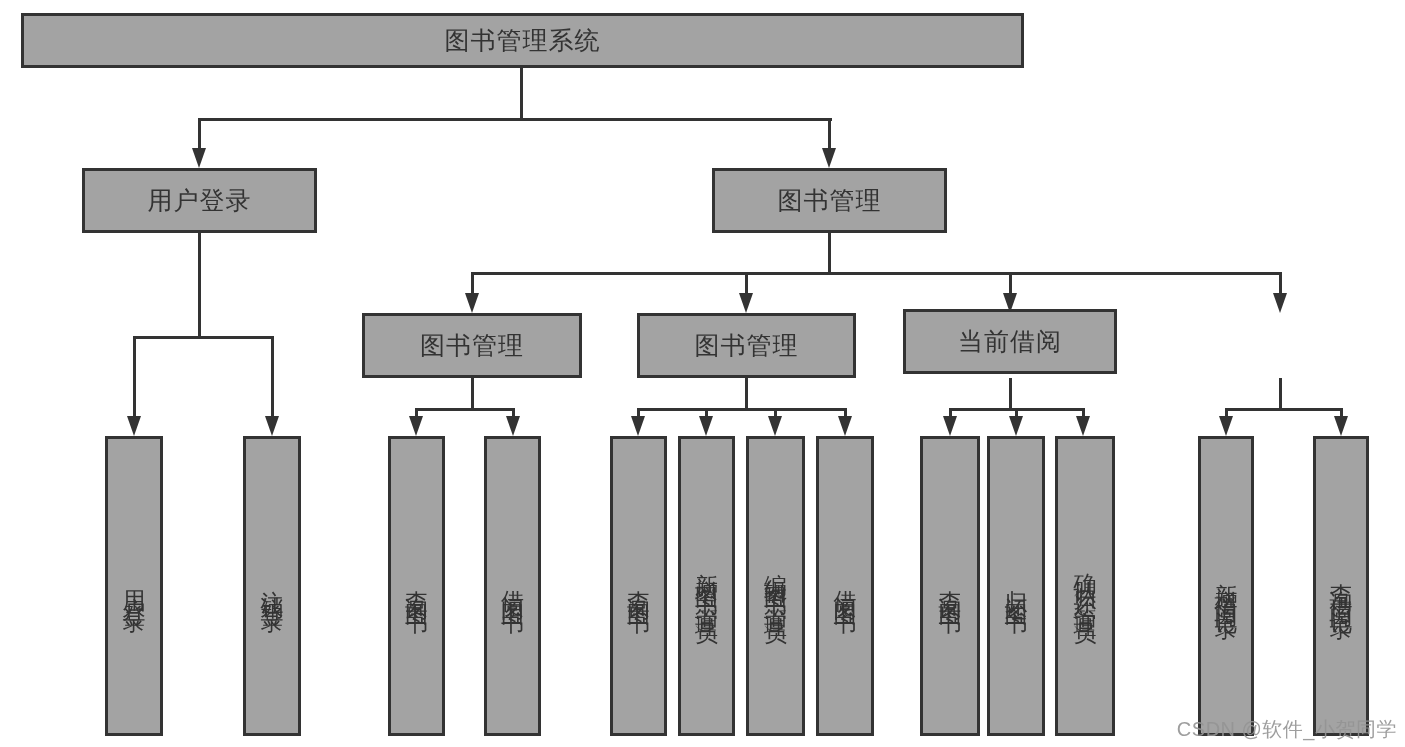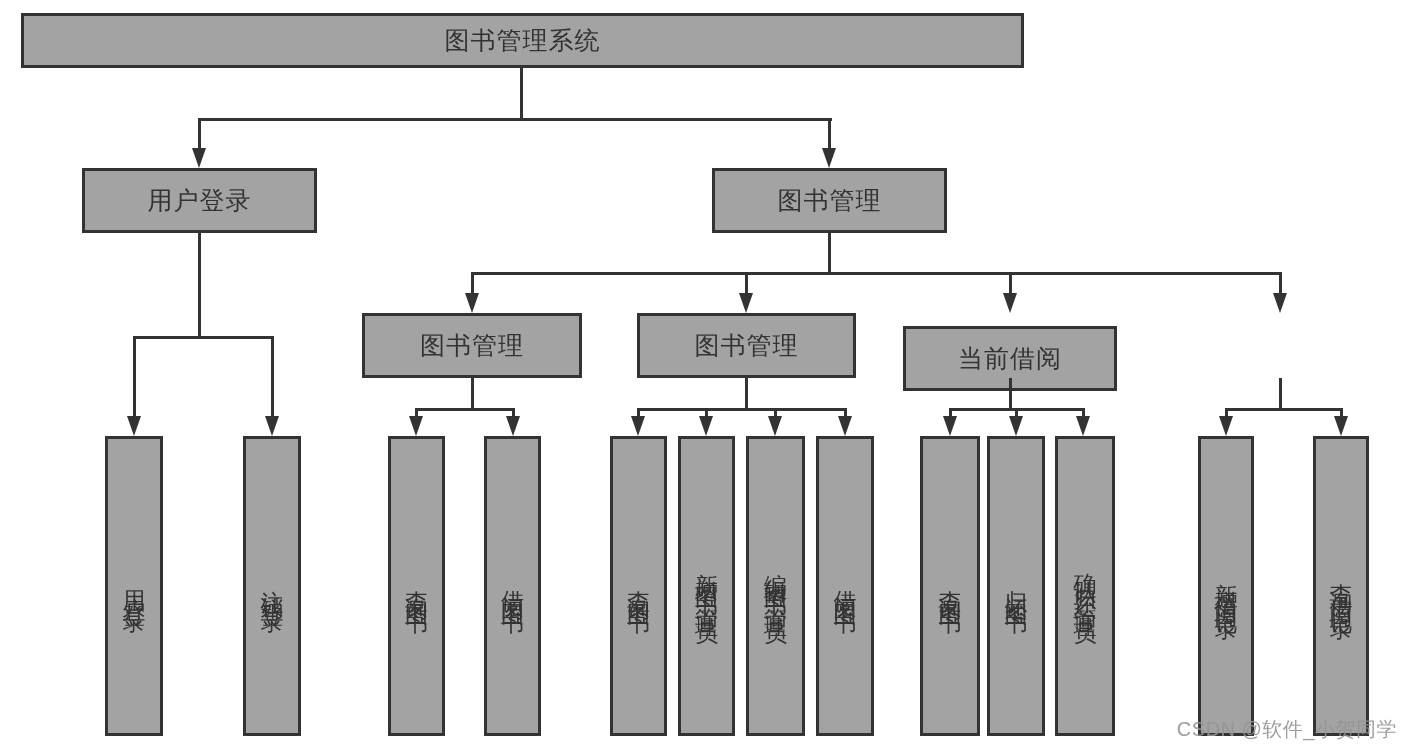--- a/index.html
+++ b/index.html
@@ -95,21 +95,21 @@
     <div class="seg" style="left:1279px; top:272px; width:3px; height:25px;"></div>
     <div class="arr" style="left:1273px; top:293px;"></div>
   </div>
 
   <div class="box box-h" style="left:362px; top:313px; width:220px; height:65px;">
     <span>图书管理</span>
   </div>
   <div class="box box-h" style="left:637px; top:313px; width:219px; height:65px;">
     <span>图书管理</span>
   </div>
-  <div class="box box-h" style="left:903px; top:326px; width:214px; height:65px;">
+  <div class="box box-h" style="left:903px; top:309px; width:214px; height:65px;">
     <span>当前借阅</span>
   </div>
 
   <div>
     <div class="seg" style="left:471px; top:378px; width:3px; height:30px;"></div>
     <div class="seg" style="left:415px; top:408px; width:100px; height:3px;"></div>
     <div class="seg" style="left:415px; top:408px; width:3px; height:12px;"></div>
     <div class="arr" style="left:409px; top:416px;"></div>
     <div class="seg" style="left:512px; top:408px; width:3px; height:12px;"></div>
     <div class="arr" style="left:506px; top:416px;"></div>

